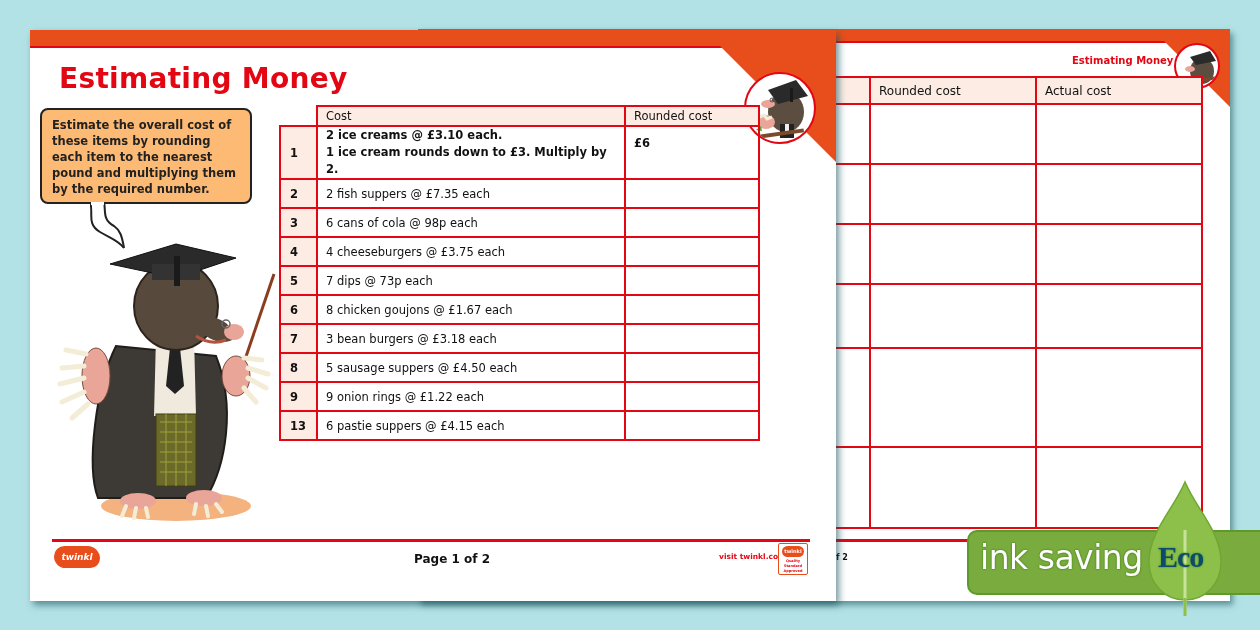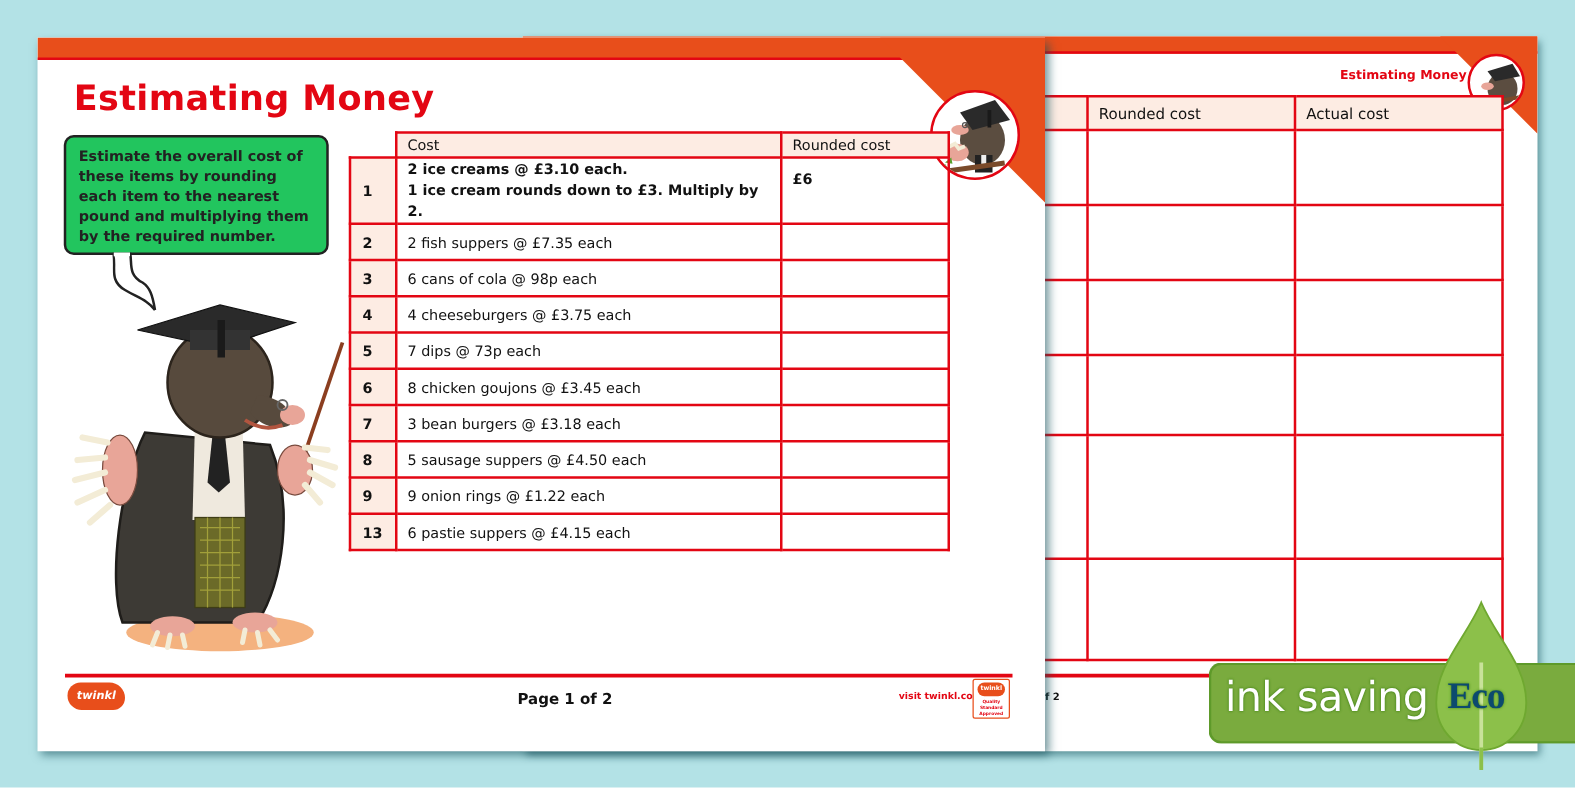--- a/index.html
+++ b/index.html
@@ -62,22 +62,22 @@
   }
   .page1 .badge {
     position: absolute; left: 714px; top: 42px; width: 72px; height: 72px; border-radius: 50%;
     background: #fff; border: 2px solid #e30613; overflow: hidden;
   }
   .page-title {
     position: absolute; left: 29px; top: 32px; font-size: 28px; font-weight: bold;
     color: #e30613; font-family: "DejaVu Sans", sans-serif; letter-spacing: 0.3px;
   }
   .bubble {
-    position: absolute; left: 21px; top: 78px; width: 212px; height: 96px;
-    border: 2px solid #222; border-radius: 8px; background: #22c55e;
+    position: absolute; left: 10px; top: 78px; width: 212px; height: 96px;
+    border: 2px solid #222; border-radius: 8px; background: #fdba74;
     padding: 7px 10px; font-size: 11.5px; line-height: 16px; font-weight: bold; color: #222;
   }
   .bubble-tail {
     position: absolute; left: 60px; top: 172px;
   }
 
   .mole { position: absolute; left: 26px; top: 206px; }
 
   .main-table {
     position: absolute; left: 249px; top: 75px; border-collapse: collapse;
@@ -295,21 +295,21 @@
       <td class="cost">4 cheeseburgers @ £3.75 each</td>
       <td class="rounded"></td>
     </tr>
     <tr>
       <td class="num">5</td>
       <td class="cost">7 dips @ 73p each</td>
       <td class="rounded"></td>
     </tr>
     <tr>
       <td class="num">6</td>
-      <td class="cost">8 chicken goujons @ £3.45 each</td>
+      <td class="cost">8 chicken goujons @ £1.67 each</td>
       <td class="rounded"></td>
     </tr>
     <tr>
       <td class="num">7</td>
       <td class="cost">3 bean burgers @ £3.18 each</td>
       <td class="rounded"></td>
     </tr>
     <tr>
       <td class="num">8</td>
       <td class="cost">5 sausage suppers @ £4.50 each</td>

